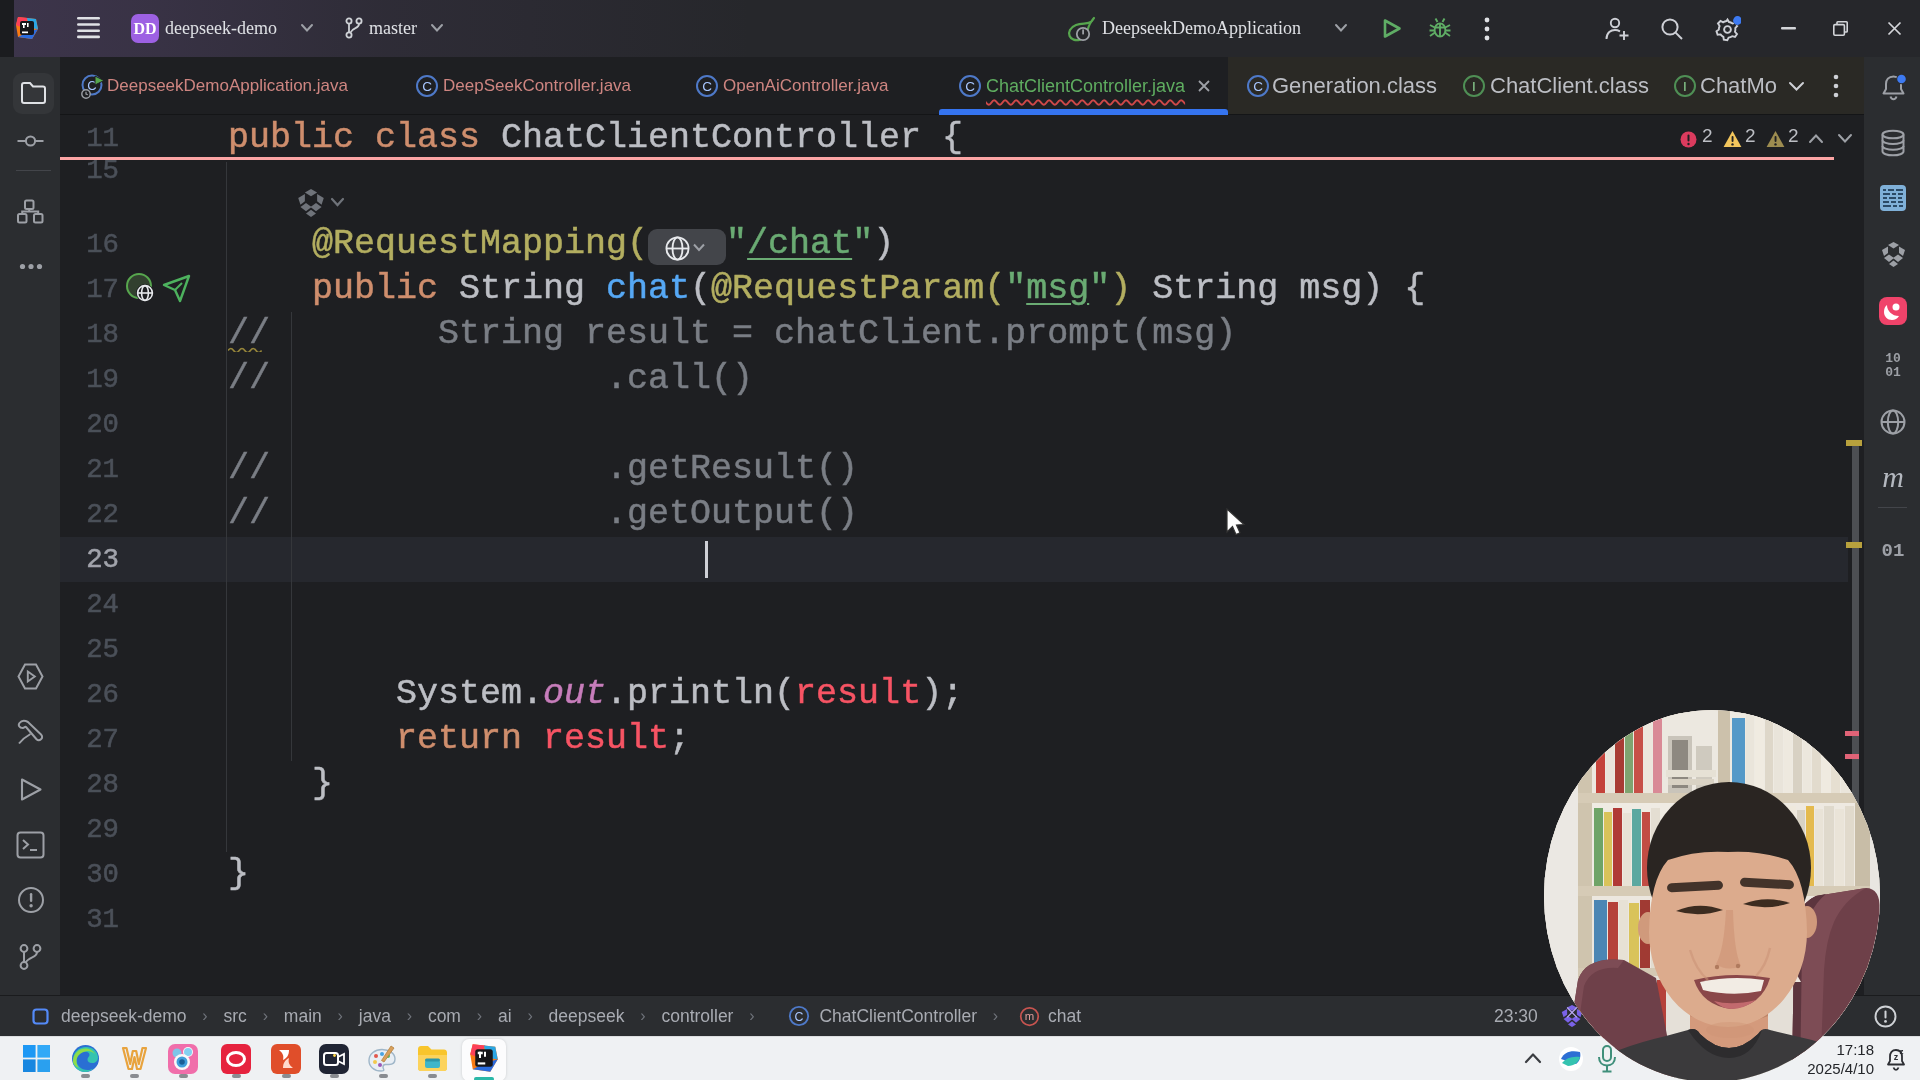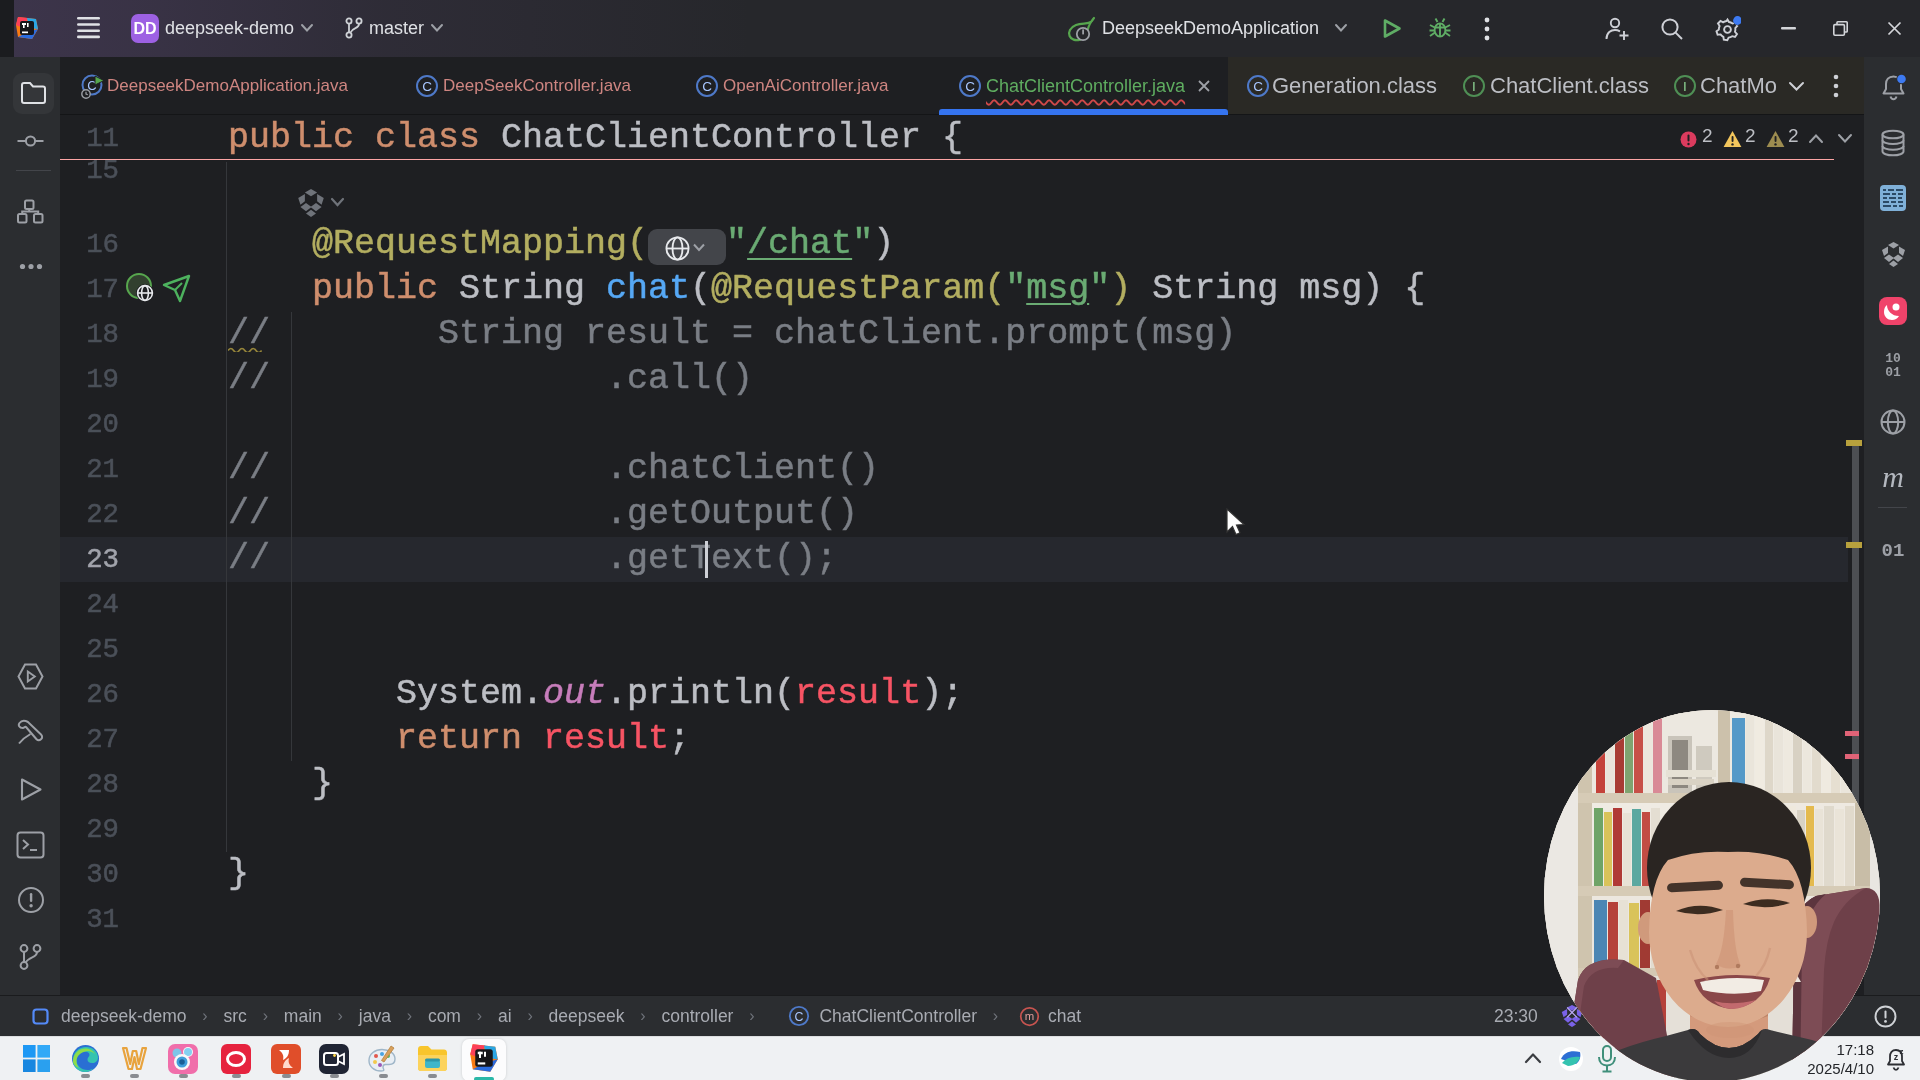--- a/index.html
+++ b/index.html
@@ -40,21 +40,21 @@
 
 #cam{left:1544px;top:710px;width:336px;height:372px;border-radius:50%;overflow:hidden;background:#d8d2c8;}
 </style>
 </head>
 <body>
 <div id="stage">
 
 <div class="ab" id="titlebar"></div>
 <div class="ab" id="titlegrad"></div>
 <div class="ab" id="titledark"></div>
-<div class="ab" id="tb-items" style="left:0;top:0;width:1920px;height:57px;">
+<div class="ab" id="tb-items" style="left:0;top:0;width:1920px;height:57px;font-family:Liberation Serif, serif;">
 
   <svg class="ab" style="left:15px;top:16px;" width="24" height="24" viewBox="0 0 24 24">
     <polygon points="3,1 21,3 23,13 17,23 3,21 1,9" fill="#f97a12"></polygon>
     <polygon points="1,9 3,1 13,2 8,12" fill="#fc4059"></polygon>
     <polygon points="23,13 21,3 12,2 14,12" fill="#2aa6e4"></polygon>
     <polygon points="3,21 17,23 23,13 13,16" fill="#2a6ce0"></polygon>
     <rect x="5" y="5" width="14" height="14" rx="2" fill="#16161a"></rect>
     <rect x="7" y="7" width="4" height="2" fill="#fff"></rect>
     <rect x="8" y="7" width="1.6" height="5" fill="#fff"></rect>
     <rect x="12" y="7" width="1.6" height="4" fill="#fff"></rect>
@@ -410,41 +410,40 @@
               <circle cx="14" cy="14" r="11.5"></circle>
               <ellipse cx="14" cy="14" rx="5.2" ry="11.5"></ellipse>
               <path d="M2.5 14 L25.5 14"></path>
             </g>
           </svg><svg width="14" height="9" viewBox="0 0 14 9" style="margin:0 6px 4px 0;">
             <polyline points="2,1.5 7,7 12,1.5" fill="none" stroke="#9da0a6" stroke-width="2"></polyline>
           </svg></span><span class="st">"<span class="ust">/chat</span>"</span>)</div>
   <div class="cl" style="top:151.5px;"><span class="kw">    public </span>String <span class="mt">chat</span>(<span class="an">@RequestParam(</span><span class="st">"<span class="ust">msg</span>"</span><span class="an">)</span> String msg) {</div>
   <div class="cl cm" style="top:196.5px;">//        String result = chatClient.prompt(msg)</div>
   <div class="cl cm" style="top:241.5px;">//                .call()</div>
-  <div class="cl cm" style="top:331.5px;">//                .chatClient()</div>
+  <div class="cl cm" style="top:331.5px;">//                .getResult()</div>
   <div class="cl cm" style="top:376.5px;">//                .getOutput()</div>
-  <div class="cl cm" style="top:421.5px;">//                .getText();</div>
   <div class="cl" style="top:556.5px;">        System.<span class="fd">out</span>.println(<span class="er">result</span>);</div>
   <div class="cl" style="top:601.5px;"><span class="kw">        return</span> <span class="er">result</span>;</div>
   <div class="cl" style="top:646.5px;">    }</div>
   <div class="cl" style="top:736.5px;">}</div>
 
   <div class="ab" style="left:645px;top:426px;width:2.6px;height:37px;background:#ced0d6;"></div>
 
   <svg class="ab" style="left:168px;top:231px;" width="34" height="6" viewBox="0 0 34 6">
     <path d="M0 4.5 Q2.8 0.5 5.6 4.5 T11.2 4.5 T16.8 4.5 T22.4 4.5 T28 4.5 T33.6 4.5" fill="none" stroke="#96853a" stroke-width="1.6"></path>
   </svg>
 
   <div class="ab" style="left:1792px;top:329px;width:7px;height:398px;background:#4d4f53;border-radius:3px;"></div>
   <div class="ab" style="left:1786px;top:325px;width:16px;height:6px;background:#b8a13d;"></div>
   <div class="ab" style="left:1786px;top:427px;width:16px;height:6px;background:#b8a13d;"></div>
   <div class="ab" style="left:1785px;top:616px;width:14px;height:5px;background:#e06377;"></div>
   <div class="ab" style="left:1785px;top:639px;width:14px;height:5px;background:#e06377;"></div>
 
-  <div class="ab" style="left:0;top:0;width:1774px;height:45px;background:#1e1f22;border-bottom:1px solid #fca5a5;">
+  <div class="ab" style="left:0;top:0;width:1774px;height:45px;background:#1e1f22;border-bottom:3px solid #fca5a5;">
     <div class="ln" style="top:1px;">11</div>
     <div class="cl" style="top:1px;"><span class="kw">public class </span>ChatClientController {</div>
 
     <svg class="ab" style="left:1620px;top:16px;" width="17" height="17" viewBox="0 0 17 17">
       <circle cx="8.5" cy="8.5" r="8" fill="#db3b5e"></circle>
       <rect x="7.5" y="3.5" width="2" height="7" rx="1" fill="#1e1f22"></rect>
       <circle cx="8.5" cy="13" r="1.2" fill="#1e1f22"></circle>
     </svg>
     <div class="ab" style="left:1642px;top:10px;font-size:19px;color:#bcbec4;">2</div>
     <svg class="ab" style="left:1663px;top:15px;" width="19" height="18" viewBox="0 0 19 18">

